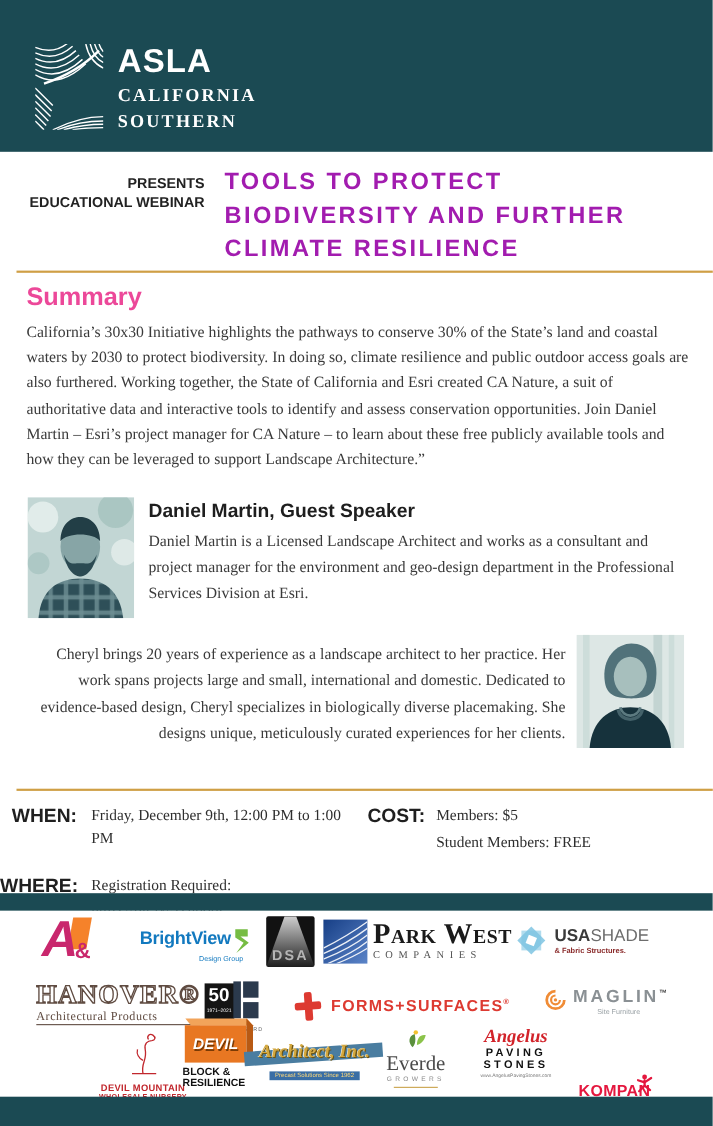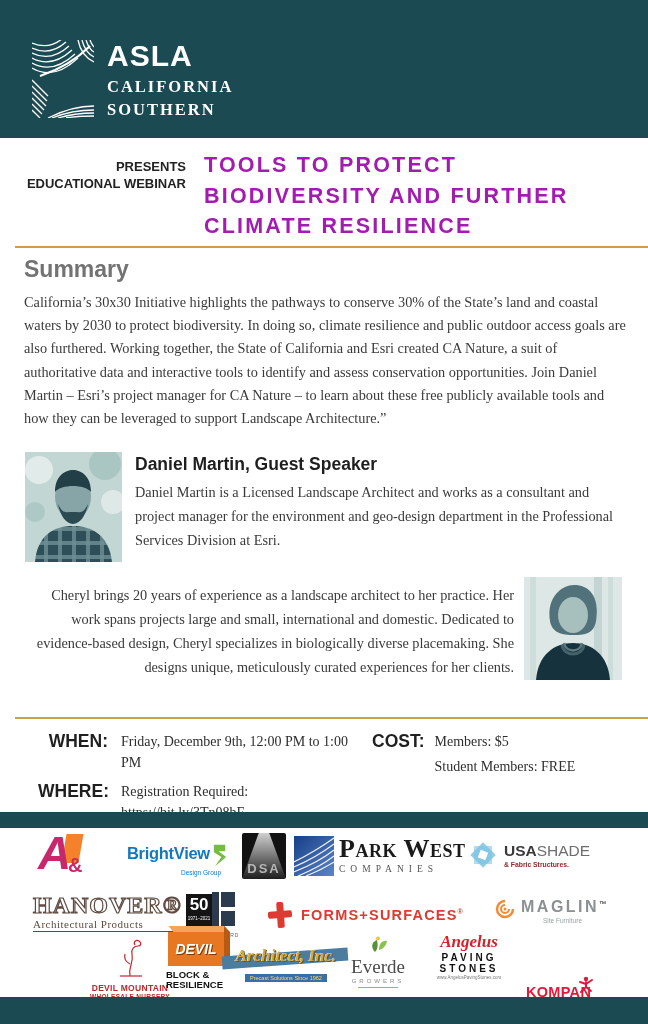--- a/index.html
+++ b/index.html
@@ -16,39 +16,39 @@
 
   
   .presents{position:absolute;left:0;top:158px;width:186px;text-align:right;font-size:13px;font-weight:600;line-height:17px;color:#222;}
   .page-title{position:absolute;left:204px;top:150px;width:436px;margin:0;font-size:21.5px;font-weight:800;letter-spacing:2.2px;line-height:30.5px;color:#a21caf;}
 
   .gold-rule{position:absolute;left:15px;right:15px;height:0;border-top:2px solid #cf9f45;}
   .rule1{top:246px;} .rule2{top:717px;}
 
   
   .summary{position:absolute;top:256px;left:24px;width:602px;}
-  .summary h2{margin:0;font-size:23px;font-weight:800;color:#737373;}
+  .summary h2{margin:0;font-size:23px;font-weight:800;color:#ec4899;}
   .summary p{margin:8px 0 0 0;font-family:"Liberation Serif",serif;font-size:14.3px;line-height:23.2px;color:#3a3a3a;}
 
   
   .speaker{position:absolute;display:flex;}
   .speaker h3{margin:0;font-size:17.5px;font-weight:700;color:#1e1e1e;}
   .speaker p{margin:5px 0 0 0;font-family:"Liberation Serif",serif;font-size:14.3px;line-height:24px;color:#3a3a3a;}
   .daniel{top:452px;left:25px;width:600px;}
   .daniel .speaker-text{margin-left:13px;width:487px;margin-top:2px;}
   .cheryl{top:577px;left:20px;width:610px;}
   .cheryl .speaker-text{width:494px;text-align:right;margin-top:1px;}
   .cheryl .photo{margin-left:10px;}
   .photo{flex:none;}
 
   
   .details{position:absolute;top:731px;left:0;width:648px;display:flex;}
   .details .dlabel{font-size:17.5px;font-weight:800;color:#1f1f1f;}
   .details .dvalue{font-family:"Liberation Serif",serif;font-size:14px;line-height:21px;color:#2e2e2e;}
-  .details-left{margin-left:38px;width:330px;display:flex;flex-direction:column;gap:8px;}
+  .details-left{width:330px;display:flex;flex-direction:column;gap:22px;}
   .drow{display:flex;}
   .drow .dlabel{width:70px;text-align:right;margin-right:13px;flex:none;}
   .details-right{margin-left:4px;display:flex;}
   .details-right .dlabel{margin-right:10px;}
   .details-right .dvalue div{margin-bottom:4px;}
 
   .teal-bar{position:absolute;top:812px;left:0;width:648px;height:16px;background:#1b4a53;}
   .footer-bar{position:absolute;bottom:0;left:0;width:648px;height:27px;background:#1b4a53;}
 
   

